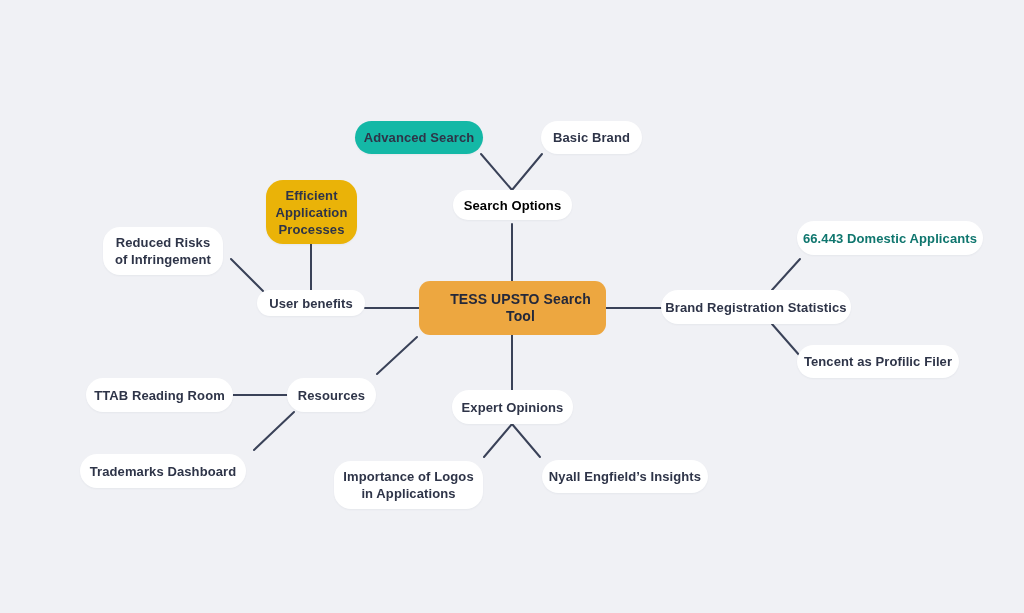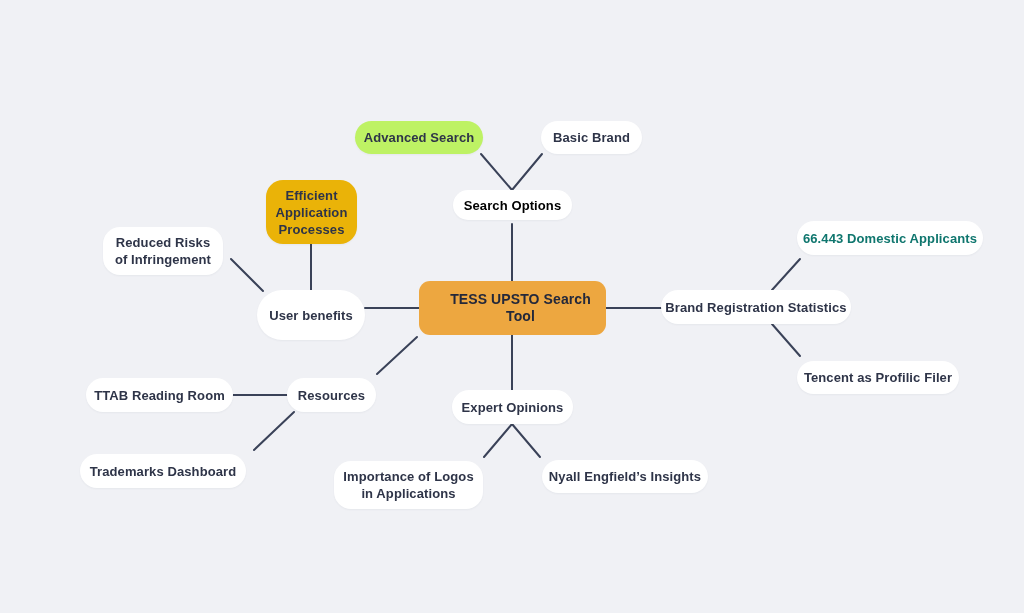--- a/index.html
+++ b/index.html
@@ -71,31 +71,31 @@
       <line x1="772" y1="324" x2="800" y2="356" stroke="#3a4258" stroke-width="2" stroke-linecap="round"></line>
       <line x1="417" y1="337" x2="377" y2="374" stroke="#3a4258" stroke-width="2" stroke-linecap="round"></line>
       <line x1="287" y1="395" x2="233" y2="395" stroke="#3a4258" stroke-width="2" stroke-linecap="round"></line>
       <line x1="294" y1="412" x2="254" y2="450" stroke="#3a4258" stroke-width="2" stroke-linecap="round"></line>
       <line x1="512" y1="335" x2="512" y2="390" stroke="#3a4258" stroke-width="2" stroke-linecap="round"></line>
       <line x1="512" y1="424" x2="484" y2="457" stroke="#3a4258" stroke-width="2" stroke-linecap="round"></line>
       <line x1="512" y1="424" x2="540" y2="457" stroke="#3a4258" stroke-width="2" stroke-linecap="round"></line>
     </svg>
 <div class="node root" style="left: 419px; top: 281px; width: 187px; height: 54px; background: rgb(237, 167, 64);"><span>TESS UPSTO Search Tool</span></div>
     <div class="node" style="left: 453px; top: 190px; width: 119px; height: 30px; background: rgb(255, 255, 255); color: #000000;"><span>Search Options</span></div>
-    <div class="node" style="left: 355px; top: 121px; width: 128px; height: 33px; background: #bef264; color: rgb(46, 52, 72); text-align: right;"><span>Advanced Search</span></div>
+    <div class="node" style="left: 355px; top: 121px; width: 128px; height: 33px; background: #14b8a6; color: rgb(46, 52, 72); text-align: right;"><span>Advanced Search</span></div>
     <div class="node" style="left: 541px; top: 121px; width: 101px; height: 33px; background: rgb(255, 255, 255); color: rgb(46, 52, 72);"><span>Basic Brand</span></div>
-    <div class="node" style="left: 257px; top: 290px; width: 108px; height: 50px; background: rgb(255, 255, 255); color: rgb(46, 52, 72);"><span>User benefits</span></div>
+    <div class="node" style="left: 257px; top: 290px; width: 108px; height: 26px; background: rgb(255, 255, 255); color: rgb(46, 52, 72);"><span>User benefits</span></div>
     <div class="node multiline" style="left: 266px; top: 180px; width: 91px; height: 64px; background: #eab308; color: rgb(46, 52, 72);"><span>Efficient
 Application
 Processes</span></div>
     <div class="node multiline" style="left: 103px; top: 227px; width: 120px; height: 48px; background: rgb(255, 255, 255); color: rgb(46, 52, 72);"><span>Reduced Risks
 of Infringement</span></div>
     <div class="node" style="left: 661px; top: 290px; width: 190px; height: 34px; background: rgb(255, 255, 255); color: rgb(46, 52, 72); text-align: center;"><span>Brand Registration Statistics</span></div>
     <div class="node" style="left: 797px; top: 221px; width: 186px; height: 34px; background: rgb(255, 255, 255); color: #0f766e;"><span>66.443 Domestic Applicants</span></div>
-    <div class="node" style="left: 797px; top: 361px; width: 162px; height: 33px; background: rgb(255, 255, 255); color: rgb(46, 52, 72);"><span>Tencent as Profilic Filer</span></div>
+    <div class="node" style="left: 797px; top: 345px; width: 162px; height: 33px; background: rgb(255, 255, 255); color: rgb(46, 52, 72);"><span>Tencent as Profilic Filer</span></div>
     <div class="node" style="left: 287px; top: 378px; width: 89px; height: 34px; background: rgb(255, 255, 255); color: rgb(46, 52, 72);"><span>Resources</span></div>
     <div class="node" style="left: 86px; top: 378px; width: 147px; height: 34px; background: rgb(255, 255, 255); color: rgb(46, 52, 72);"><span>TTAB Reading Room</span></div>
     <div class="node" style="left: 80px; top: 454px; width: 166px; height: 34px; background: rgb(255, 255, 255); color: rgb(46, 52, 72);"><span>Trademarks  Dashboard</span></div>
     <div class="node" style="left: 452px; top: 390px; width: 121px; height: 34px; background: rgb(255, 255, 255); color: rgb(46, 52, 72);"><span>Expert Opinions</span></div>
     <div class="node multiline" style="left: 334px; top: 461px; width: 149px; height: 48px; background: rgb(255, 255, 255); color: rgb(46, 52, 72);"><span>Importance of Logos
 in Applications</span></div>
     <div class="node" style="left: 542px; top: 460px; width: 166px; height: 33px; background: rgb(255, 255, 255); color: rgb(46, 52, 72); text-align: right;"><span>Nyall Engfield’s Insights</span></div>
   </div>
 
 </body></html>

